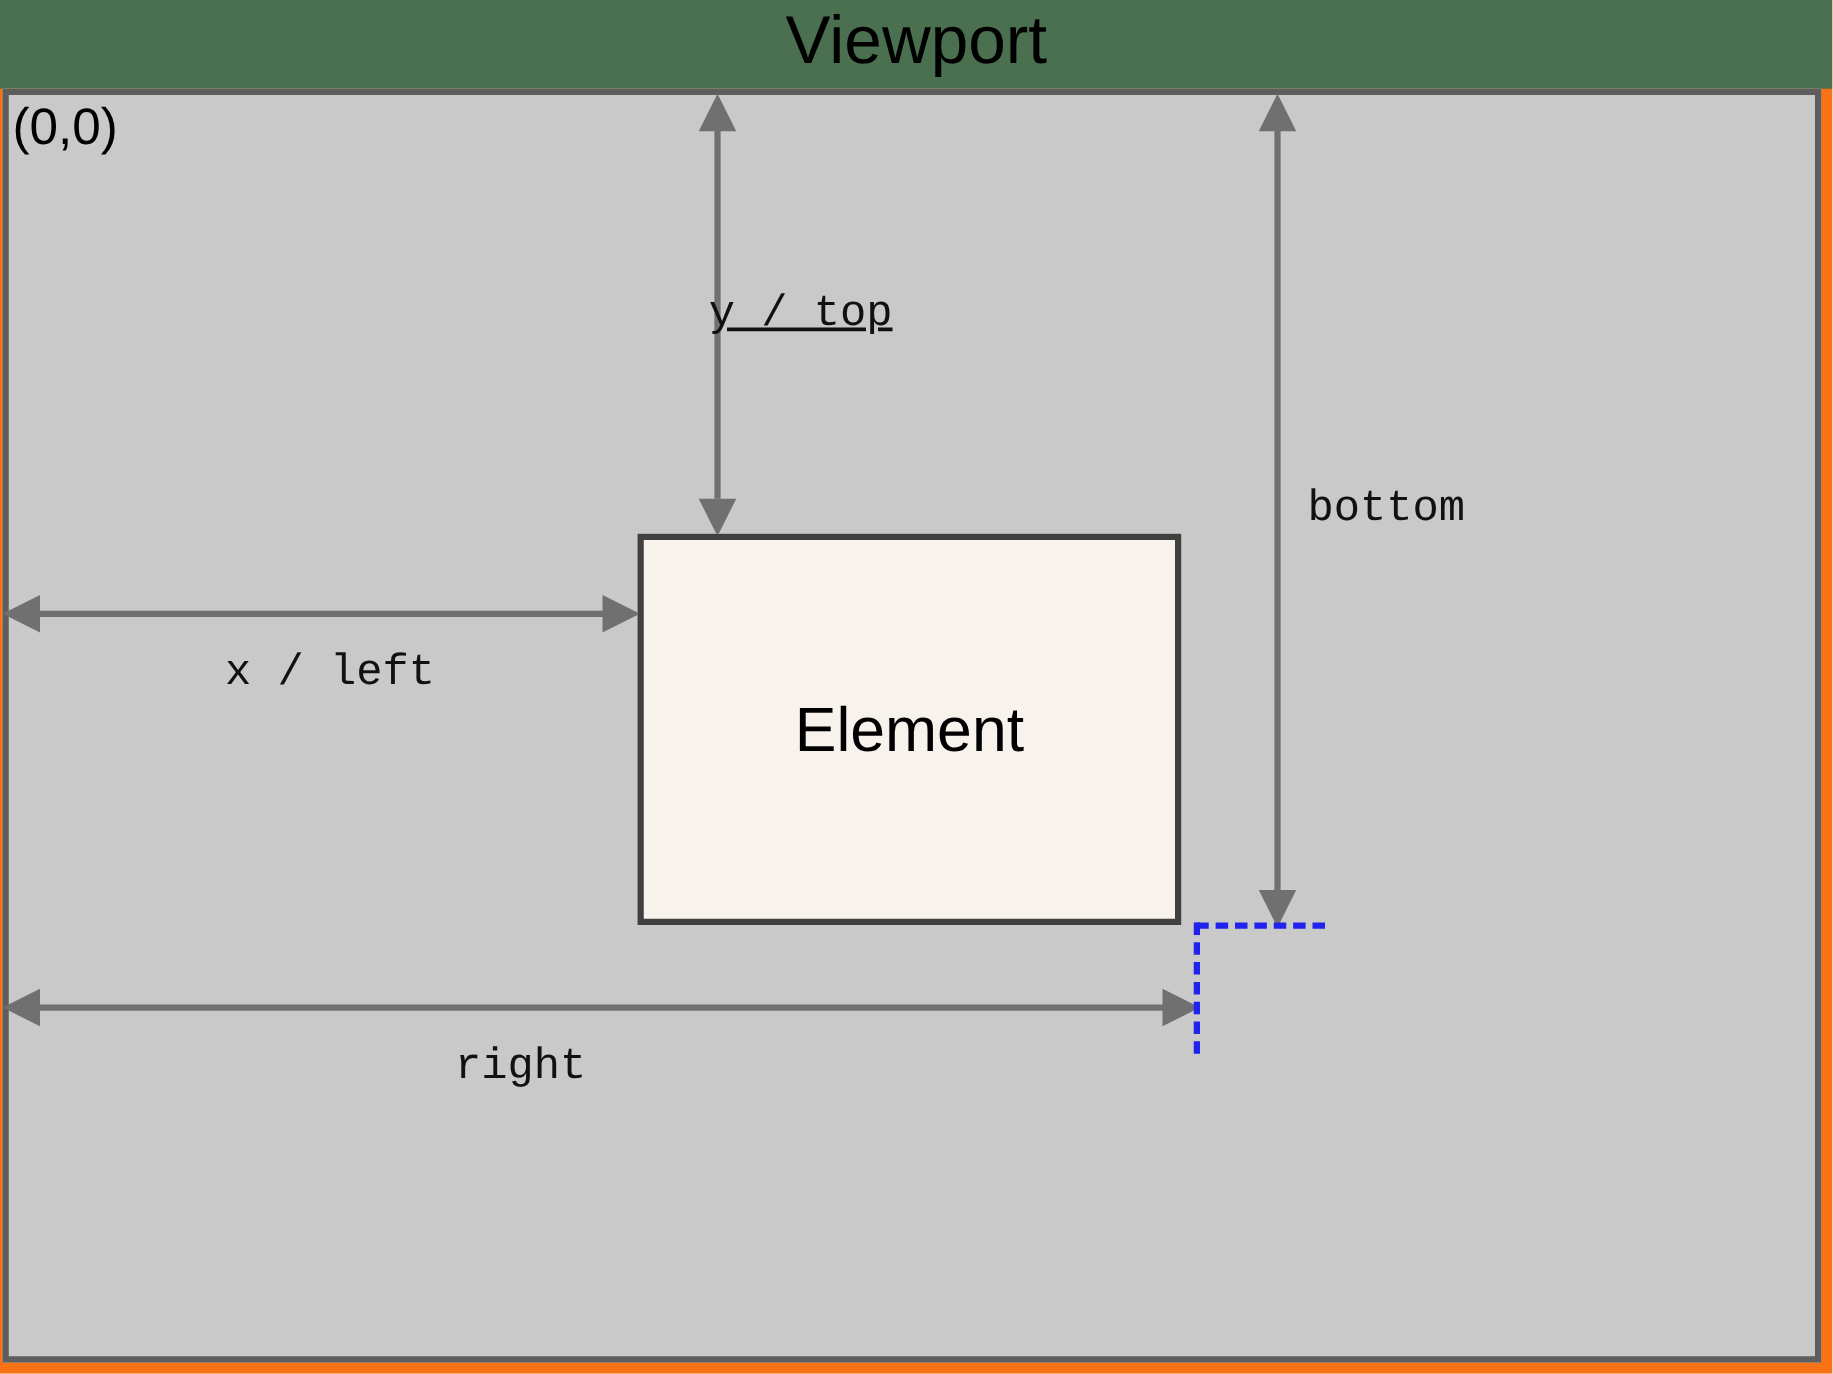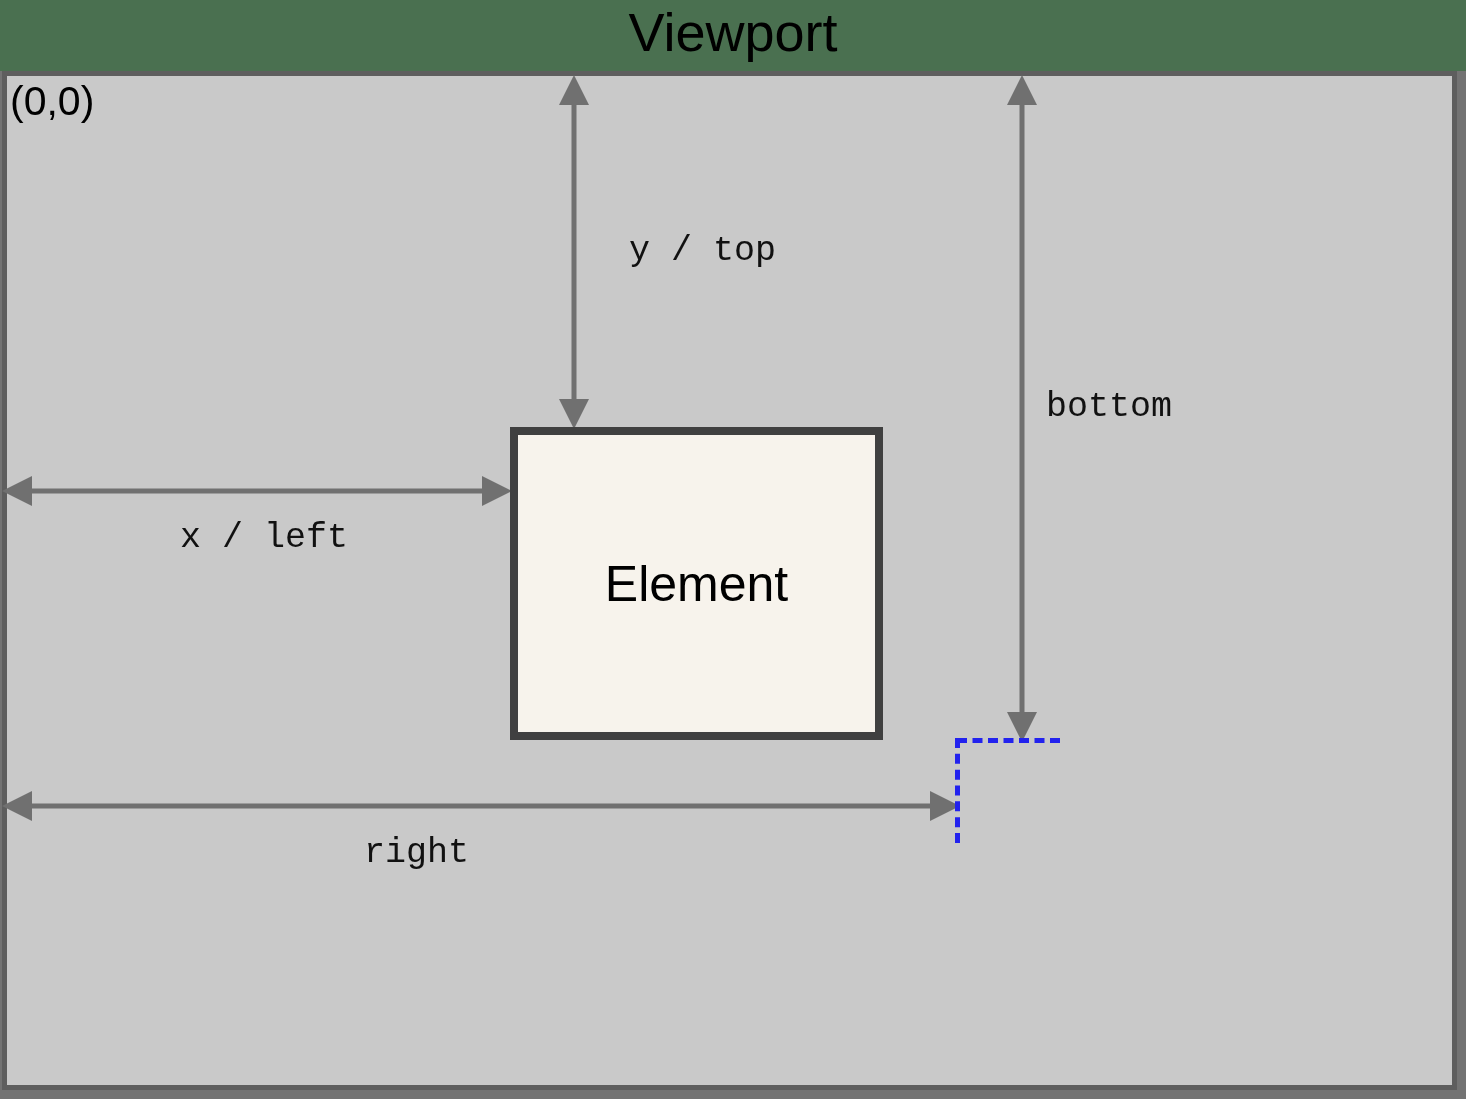--- a/index.html
+++ b/index.html
@@ -8,21 +8,21 @@
     background: #ffffff;
   }
   body {
     font-family: "Liberation Sans", sans-serif;
   }
   #canvas {
     position: relative;
     width: 1466px;
     height: 1099px;
     overflow: hidden;
-    background: #737373;
+    background: #f97316;
   }
 
   
   #header-bar {
     position: absolute;
     left: 0;
     top: 0;
     width: 1466px;
     height: 71px;
     background: #4a7050;
@@ -63,24 +63,24 @@
     font-size: 41px;
     color: #000000;
     white-space: nowrap;
   }
 
   
   #element-box {
     position: absolute;
     left: 510px;
     top: 427px;
-    width: 373px;
+    width: 435px;
     height: 313px;
     background: #f7f3ec;
-    border: 8px solid #404040;
+    border: 5px solid #404040;
     box-sizing: border-box;
     text-decoration: underline;
   }
   #element-label {
     position: absolute;
     left: 0;
     top: 0;
     width: 100%;
     height: 100%;
     display: flex;
@@ -127,21 +127,21 @@
   <div id="viewport-title">Viewport</div>
 
   <div id="viewport-plane"></div>
   <div id="origin-label">(0,0)</div>
 
   <svg class="arrow-svg" style="left:545px; top:73px; width:58px; height:358px;" viewBox="0 0 58 358">
     <line x1="29" y1="30" x2="29" y2="326" stroke="#707070" stroke-width="5"></line>
     <polygon points="29,2 14,32 44,32" fill="#707070"></polygon>
     <polygon points="29,356 14,326 44,326" fill="#707070"></polygon>
   </svg>
-  <div class="meas-label" style="left:629px; top:231px;">y / top</div>
+  <div class="meas-label" style="left:567px; top:231px;text-decoration:underline;">y / top</div>
 
   <svg class="arrow-svg" style="left:993px; top:73px; width:58px; height:671px;" viewBox="0 0 58 671">
     <line x1="29" y1="30" x2="29" y2="639" stroke="#707070" stroke-width="5"></line>
     <polygon points="29,2 14,32 44,32" fill="#707070"></polygon>
     <polygon points="29,669 14,639 44,639" fill="#707070"></polygon>
   </svg>
   <div class="meas-label" style="left:1046px; top:387px;">bottom</div>
 
   <svg class="arrow-svg" style="left:0px; top:462px; width:514px; height:58px;" viewBox="0 0 514 58">
     <line x1="30" y1="29" x2="484" y2="29" stroke="#707070" stroke-width="5"></line>

